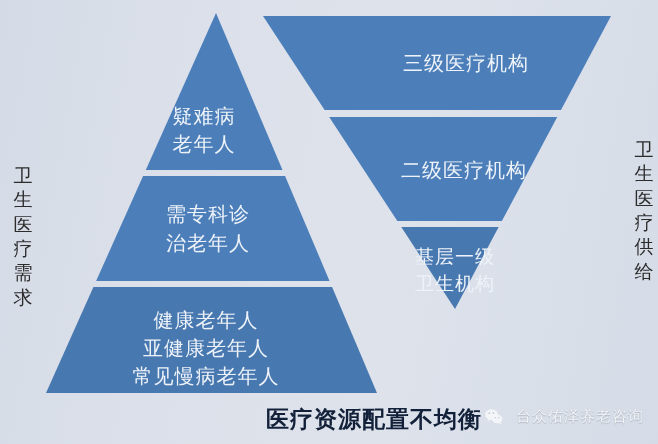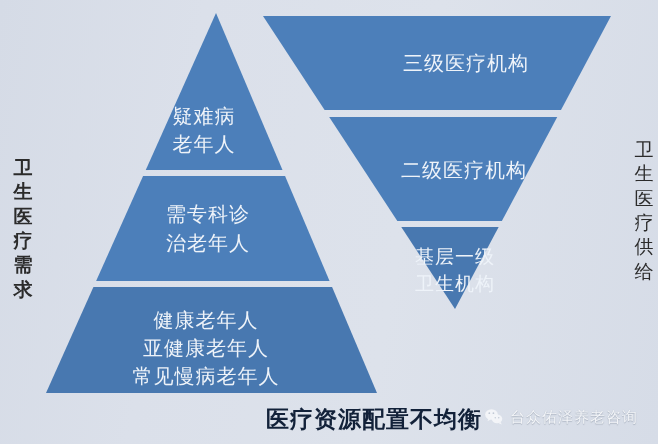--- a/index.html
+++ b/index.html
@@ -42,22 +42,21 @@
     width: 26px;
     color: #2b2b2b;
     font-size: 19px;
     line-height: 1.28;
     text-align: center;
     letter-spacing: 0px;
     font-family: "Liberation Sans", "DejaVu Sans", sans-serif;
   }
   #demand-label {
     left: 10px;
-    top: 156px;
-    font-weight: bold;
+    top: 164px;
   }
   #supply-label {
     right: 1px;
     top: 138px;
   }
   #caption {
     position: absolute;
     left: 266px;
     top: 404px;
     color: #122139;
@@ -65,22 +64,22 @@
     font-weight: bold;
     letter-spacing: 1px;
     white-space: nowrap;
     font-family: "Liberation Sans", "DejaVu Sans", sans-serif;
   }
   #watermark {
     position: absolute;
     left: 484px;
     top: 407px;
     display: flex;
-    align-items: center;
-    gap: 6px;
+    align-items: flex-start;
+    gap: 12px;
     opacity: 0.72;
   }
   #watermark .wm-text {
     color: #ffffff;
     font-size: 15px;
     letter-spacing: 1px;
     text-shadow: 0 0 1px #9aa6b8, 0 1px 1px rgba(110,120,135,0.55);
     white-space: nowrap;
     font-family: "Liberation Sans", "DejaVu Sans", sans-serif;
   }

